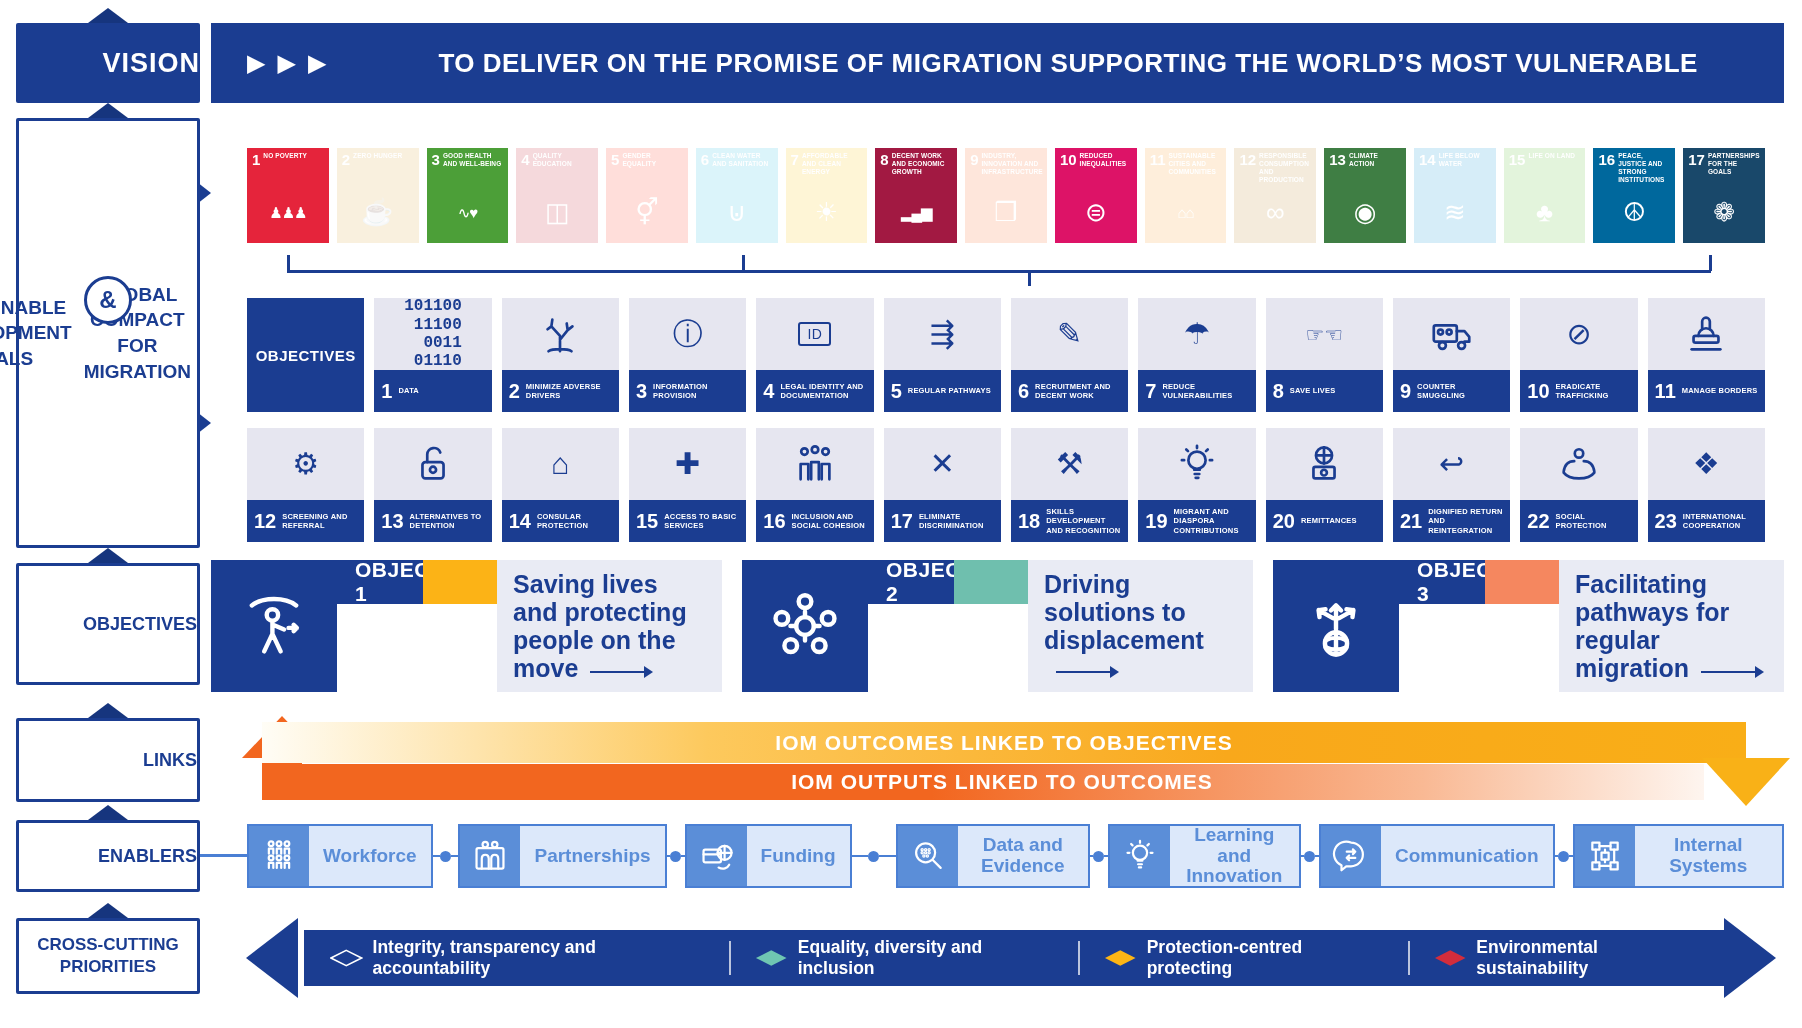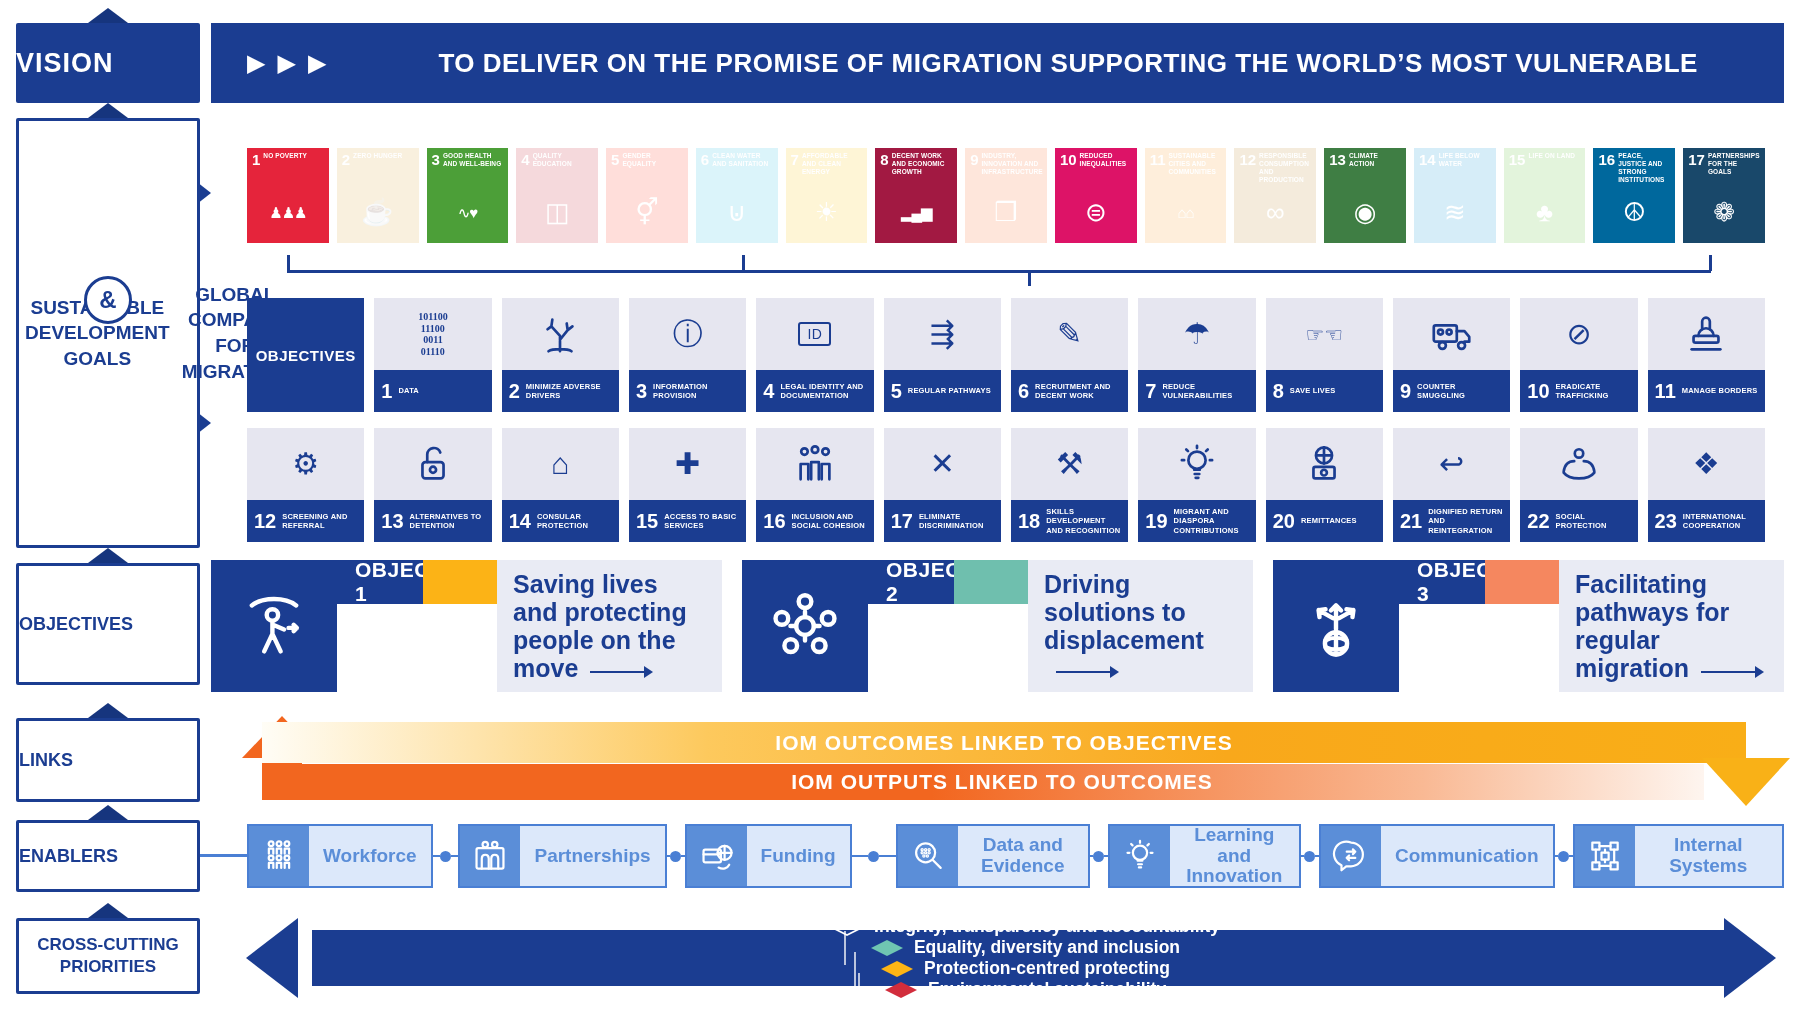--- a/index.html
+++ b/index.html
@@ -1,20 +1,20 @@
 <!DOCTYPE html>
 <html><head>
 <meta charset="utf-8">
 <style>
   html,body{margin:0;padding:0;background:#fff;}
   .canvas{position:relative;width:1802px;height:1028px;background:#fff;
     font-family:"Liberation Sans",sans-serif;overflow:hidden;color:#1b3d91;}
   
   .side-box{position:absolute;left:16px;width:184px;box-sizing:border-box;
-    border:3px solid #1b3d91;background:#fff;display:flex;align-items:center;justify-content:flex-start;
+    border:3px solid #1b3d91;background:#fff;display:flex;align-items:center;justify-content:flex-end;
     text-align:center;font-weight:bold;color:#1b3d91;border-radius:2px;}
   .vision-box{top:23px;height:80px;background:#1b3d91;border:none;color:#fff;
     font-size:27px;letter-spacing:1px;}
   .sdg-gcm-box{top:118px;height:430px;flex-direction:row;padding:0;}
   .sdg-half,.gcm-half{flex:1;display:flex;align-items:center;justify-content:center;width:100%;
     font-size:19px;line-height:1.35;padding:6px;box-sizing:border-box;}
   .sdg-divider{width:100%;height:3px;background:#1b3d91;}
   .amp-circle{position:absolute;left:84px;top:276px;width:48px;height:48px;border-radius:50%;
     background:#fff;border:3px solid #1b3d91;box-sizing:border-box;display:flex;align-items:center;
     justify-content:center;font-size:24px;font-weight:bold;color:#1b3d91;z-index:3;}
@@ -46,21 +46,21 @@
   .conn-tick{position:absolute;width:2.5px;height:16px;background:#1b3d91;}
   
   .gcm-row{position:absolute;left:247px;width:1518px;height:114px;display:flex;gap:10px;}
   .gcm-row1{top:298px;} .gcm-row2{top:428px;}
   .gcm-tile{flex:1;display:flex;flex-direction:column;overflow:hidden;}
   .gcm-head-tile{background:#1b3d91;color:#fff;align-items:center;justify-content:center;
     font-size:15px;font-weight:bold;letter-spacing:.5px;}
   .gcm-icon-area{height:72px;background:#e6e6f0;display:flex;align-items:center;justify-content:center;color:#1b3d91;}
   .gcm-glyph{font-size:30px;line-height:1;display:flex;align-items:center;justify-content:center;}
   .gcm-glyph.multi{font-size:21px;}
-  .gcm-glyph.binary{font-family:Liberation Serif, serif;font-size:10px;line-height:1.15;
+  .gcm-glyph.binary{font-family:Liberation Mono, monospace;font-size:16px;line-height:1.15;
     white-space:pre;font-weight:bold;text-align:left;}
   .gcm-glyph.idbox{font-size:14px;font-weight:normal;border:2px solid #1b3d91;border-radius:3px;
     padding:3px 7px;letter-spacing:.5px;}
   .gcm-glyph svg{width:46px;height:46px;}
   .gcm-label-bar{flex:1;background:#1b3d91;color:#fff;display:flex;align-items:center;gap:6px;padding:2px 7px;box-sizing:border-box;}
   .gcm-num{font-size:20px;font-weight:bold;line-height:1;}
   .gcm-name{font-size:7.5px;font-weight:bold;line-height:1.25;text-transform:uppercase;letter-spacing:.2px;text-align:left;}
   
   .obj-row{position:absolute;left:211px;top:560px;width:1573px;height:132px;display:flex;gap:20px;}
   .obj-card{flex:1;display:flex;}
@@ -96,22 +96,22 @@
   .en-chip{display:flex;height:64px;border:2px solid #4a7fd4;box-sizing:border-box;background:#dce8fa;}
   .en-icon{width:60px;background:#5b8ed8;display:flex;align-items:center;justify-content:center;color:#fff;flex:none;}
   .en-icon svg{width:38px;height:38px;}
   .en-label{display:flex;align-items:center;justify-content:center;text-align:center;
     color:#5b8ed8;font-size:19px;font-weight:600;line-height:1.1;padding:0 14px;}
   .conn{flex:1;display:flex;align-items:center;min-width:18px;}
   .conn .line{flex:1;height:2.5px;background:#4a7fd4;}
   .conn .dot{width:11px;height:11px;border-radius:50%;background:#4a7fd4;flex:none;}
   .enablers-row .en-wrap:last-of-type .conn{display:none;}
   
-  .cross-body{position:absolute;left:312px;top:930px;width:1426px;height:56px;background:#1b3d91;
-    display:flex;align-items:center;justify-content:center;flex-direction:column;}
+  .cross-body{position:absolute;left:304px;top:930px;width:1426px;height:56px;background:#1b3d91;
+    display:flex;align-items:center;justify-content:center;}
   .cross-head-l{position:absolute;left:246px;top:918px;width:0;height:0;
     border-top:40px solid transparent;border-bottom:40px solid transparent;border-right:52px solid #1b3d91;}
   .cross-head-r{position:absolute;left:1724px;top:918px;width:0;height:0;
     border-top:40px solid transparent;border-bottom:40px solid transparent;border-left:52px solid #1b3d91;}
   .pri-item{display:flex;align-items:center;gap:10px;padding:0 26px;position:relative;color:#fff;
     font-size:17.5px;font-weight:bold;}
   .pri-sep{position:absolute;left:0;top:50%;transform:translateY(-50%);width:2px;height:34px;background:rgba(255,255,255,.7);}
   .cross-body .pri-item:first-child .pri-sep{display:none;}
 </style>
 </head>

